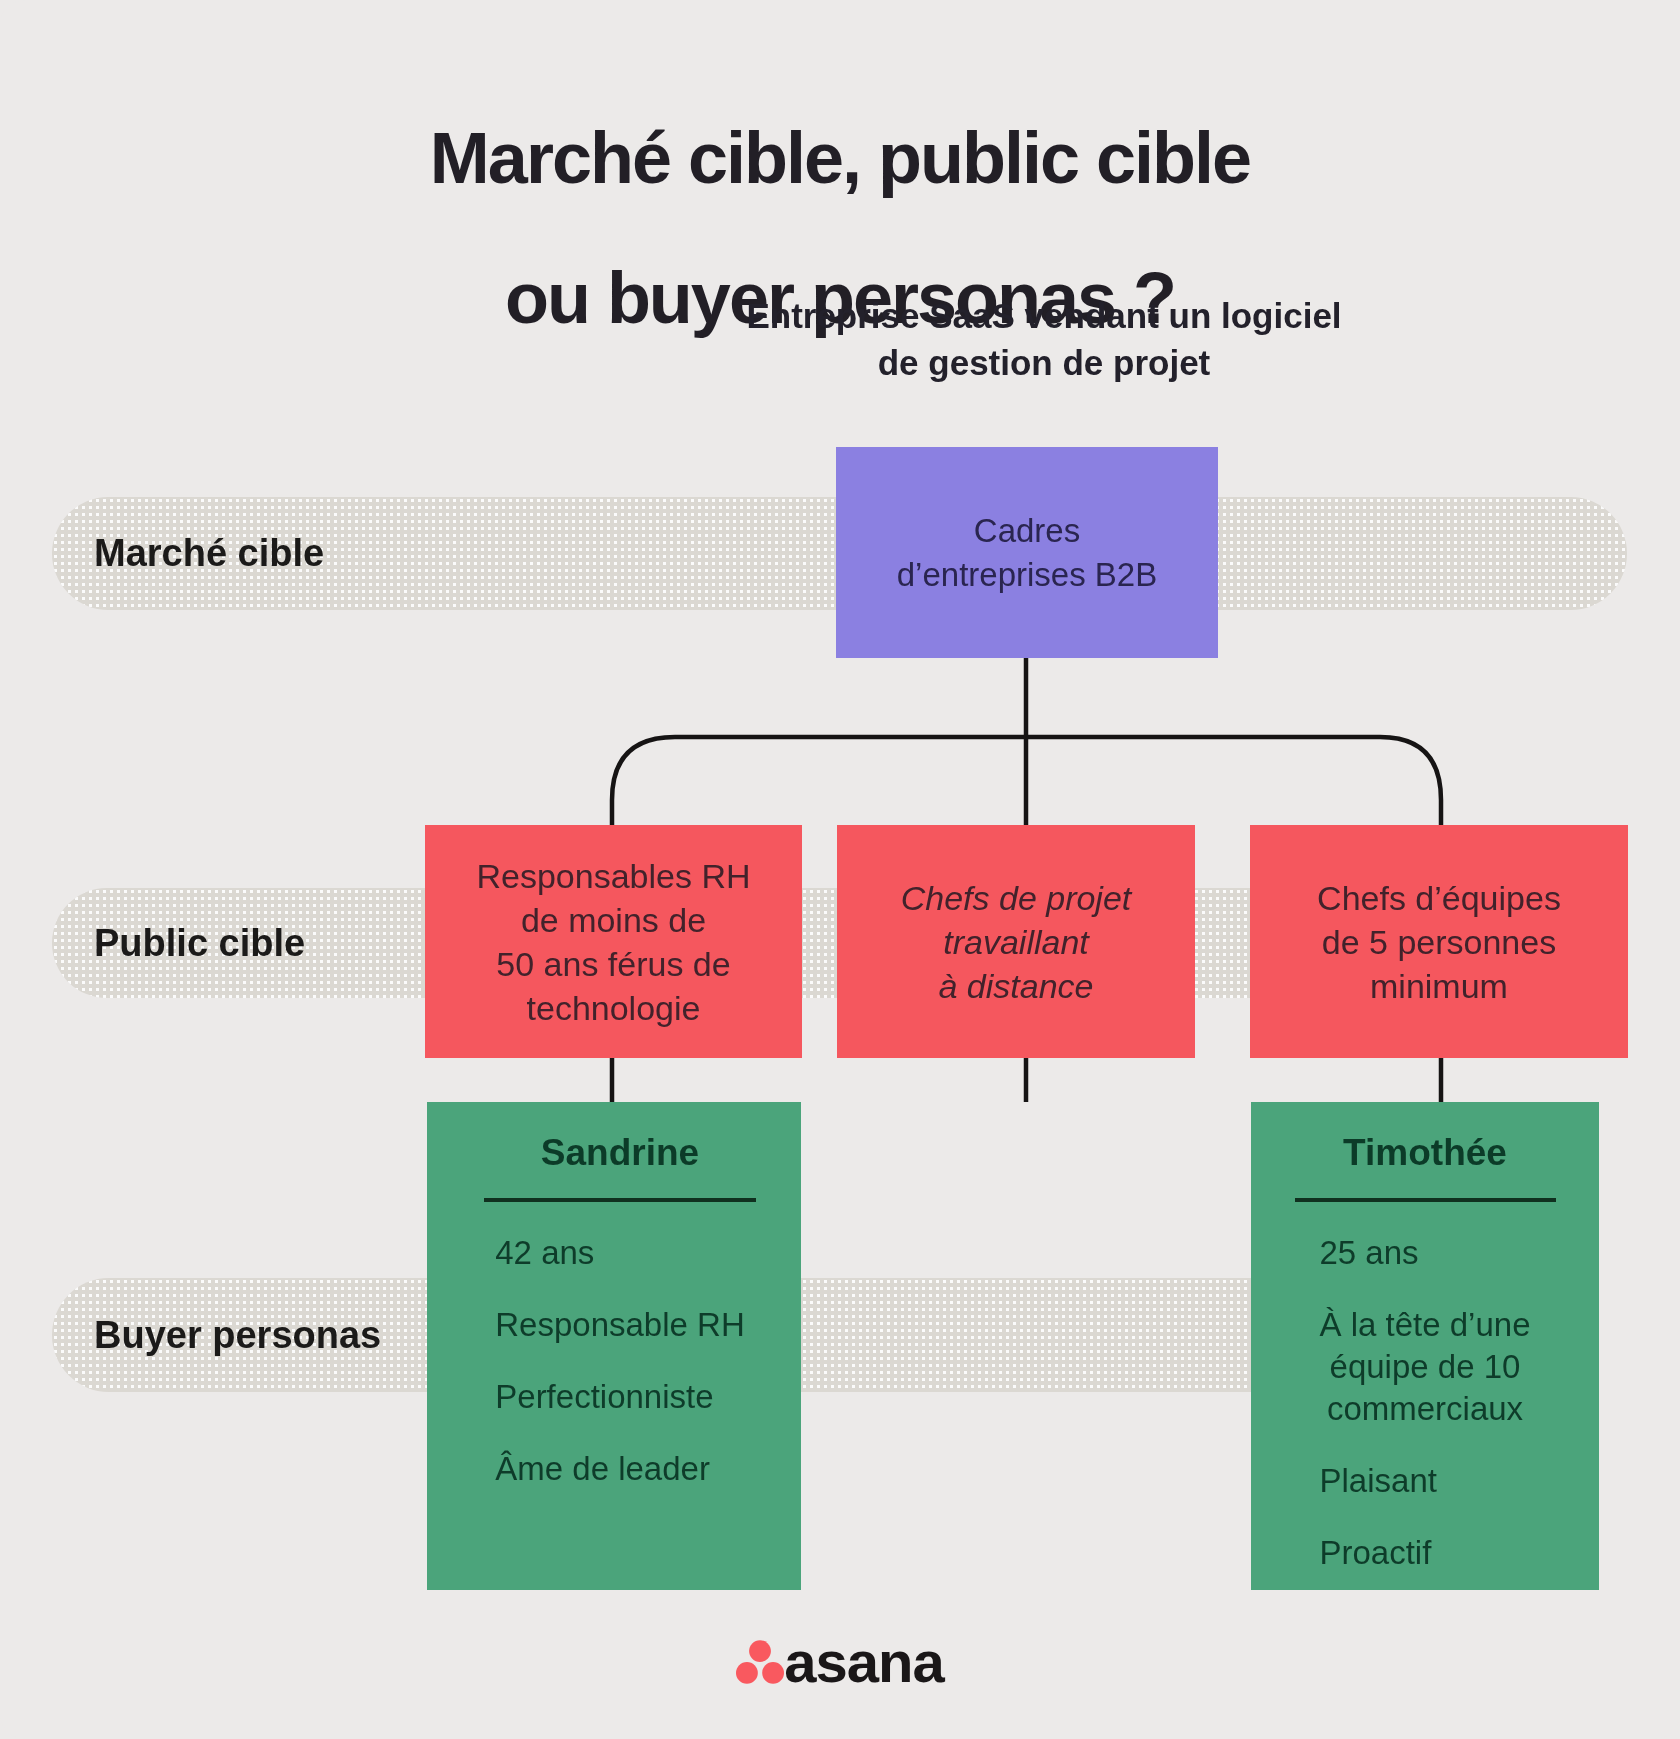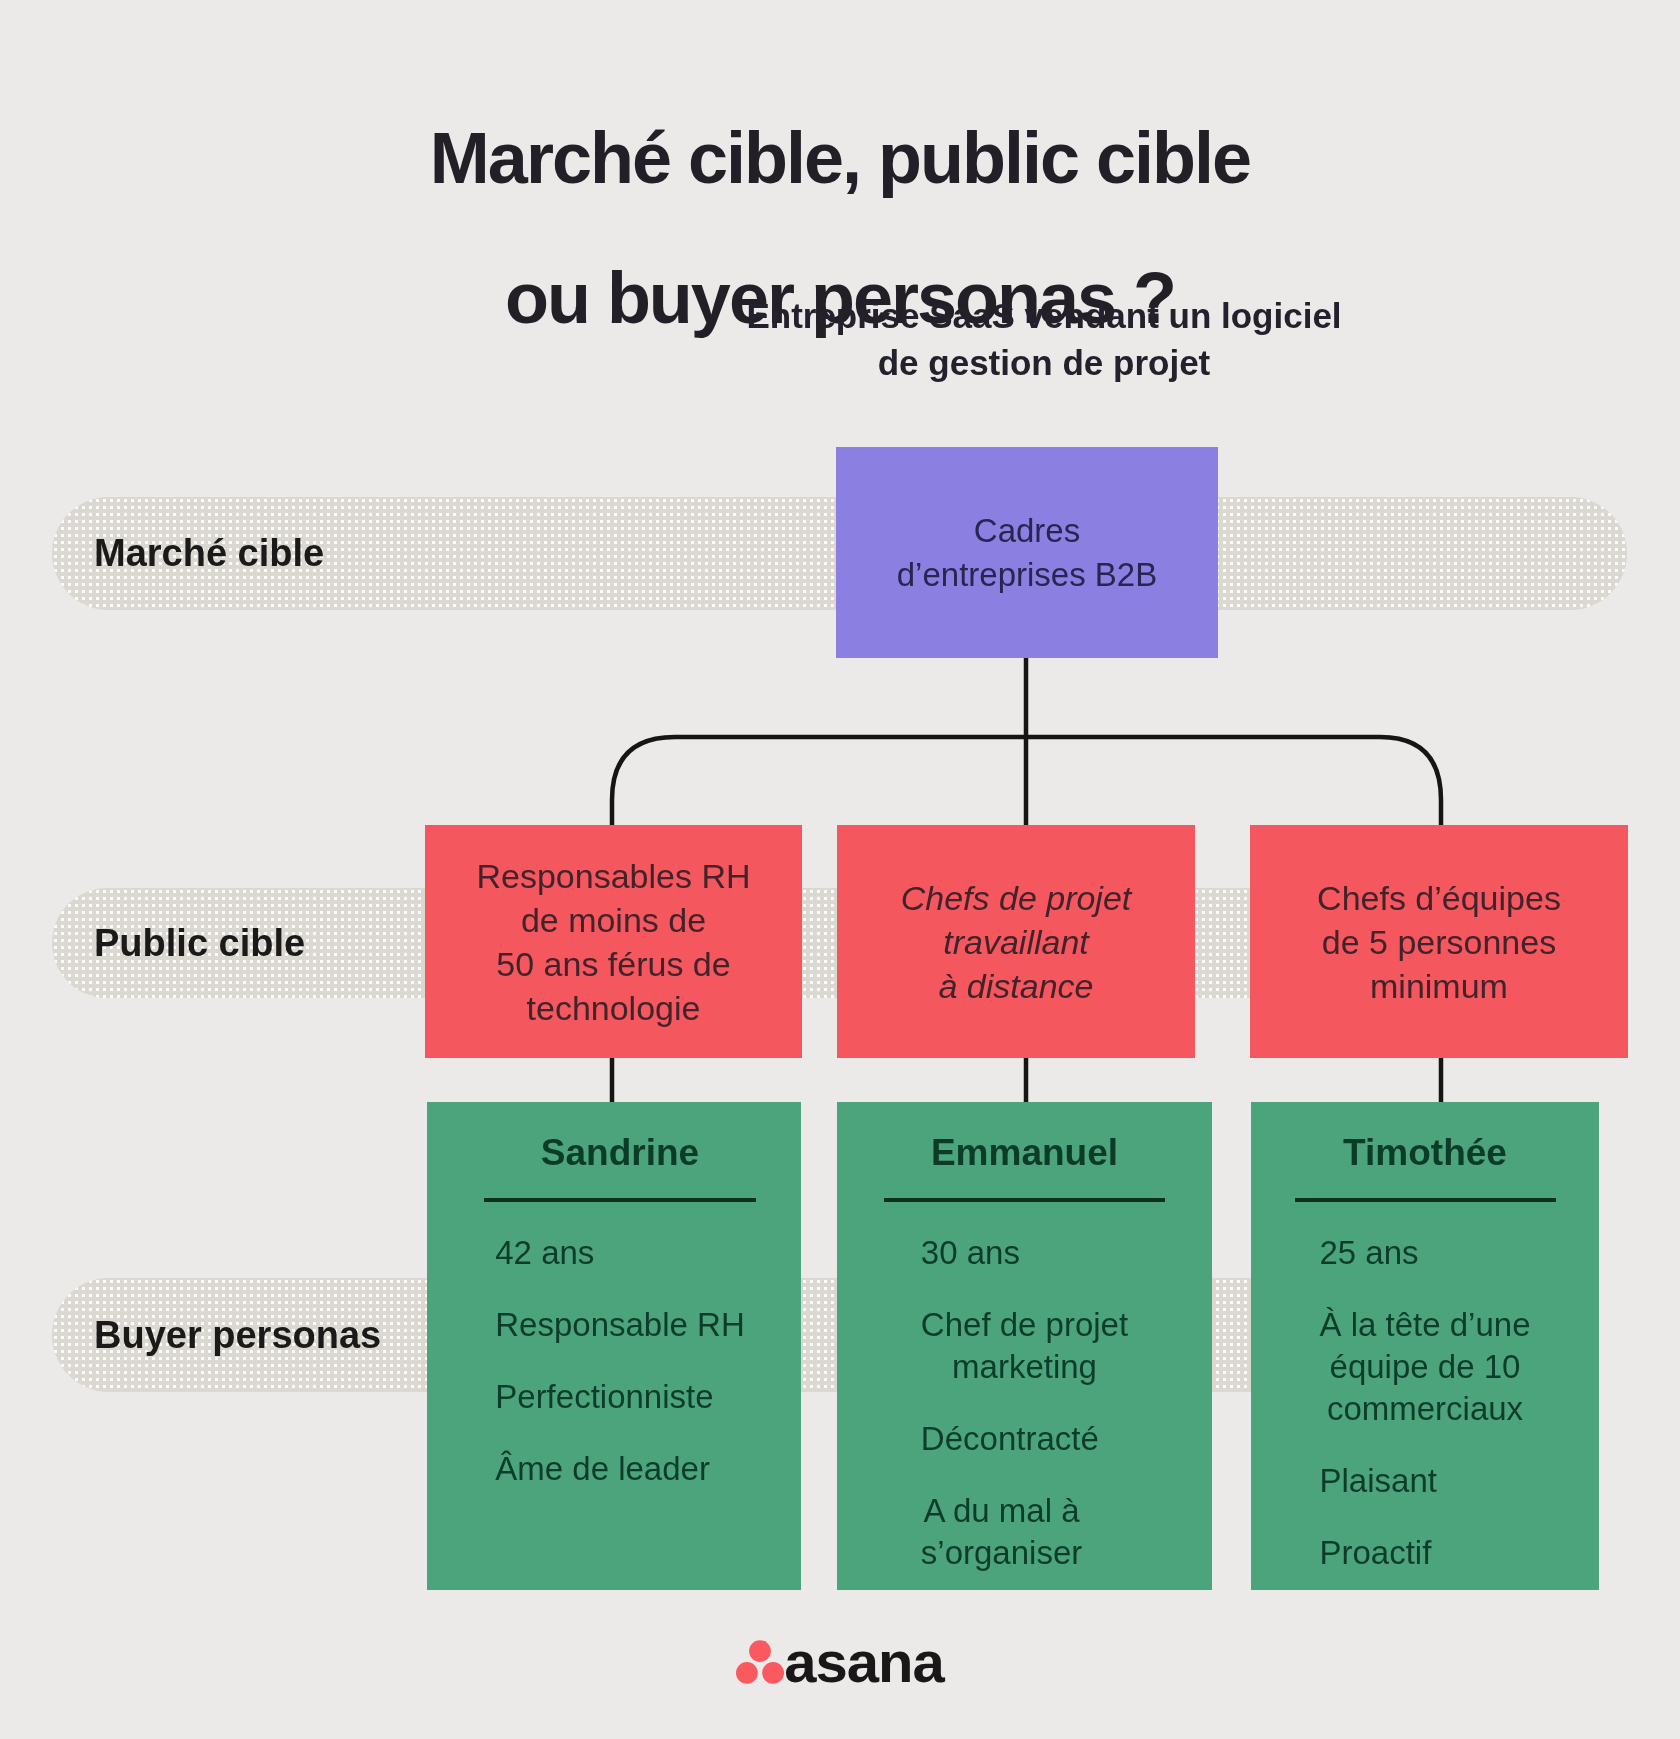--- a/index.html
+++ b/index.html
@@ -176,32 +176,20 @@
     <div class="persona-name">Sandrine</div>
     <div class="persona-divider"></div>
     <div class="persona-traits">
       <div class="persona-trait">42 ans</div>
       <div class="persona-trait">Responsable RH</div>
       <div class="persona-trait">Perfectionniste</div>
       <div class="persona-trait">Âme de leader</div>
     </div>
   </div>
 
-  <div class="persona-box per-2">
-    <div class="persona-name">Emmanuel</div>
-    <div class="persona-divider"></div>
-    <div class="persona-traits">
-      <div class="persona-trait">30 ans</div>
-      <div class="persona-trait">Chef de projet
-marketing</div>
-      <div class="persona-trait">Décontracté</div>
-      <div class="persona-trait">A du mal à
-s’organiser</div>
-    </div>
-  </div>
 
   <div class="persona-box per-3">
     <div class="persona-name">Timothée</div>
     <div class="persona-divider"></div>
     <div class="persona-traits">
       <div class="persona-trait">25 ans</div>
       <div class="persona-trait">À la tête d’une
 équipe de 10
 commerciaux</div>
       <div class="persona-trait">Plaisant</div>

